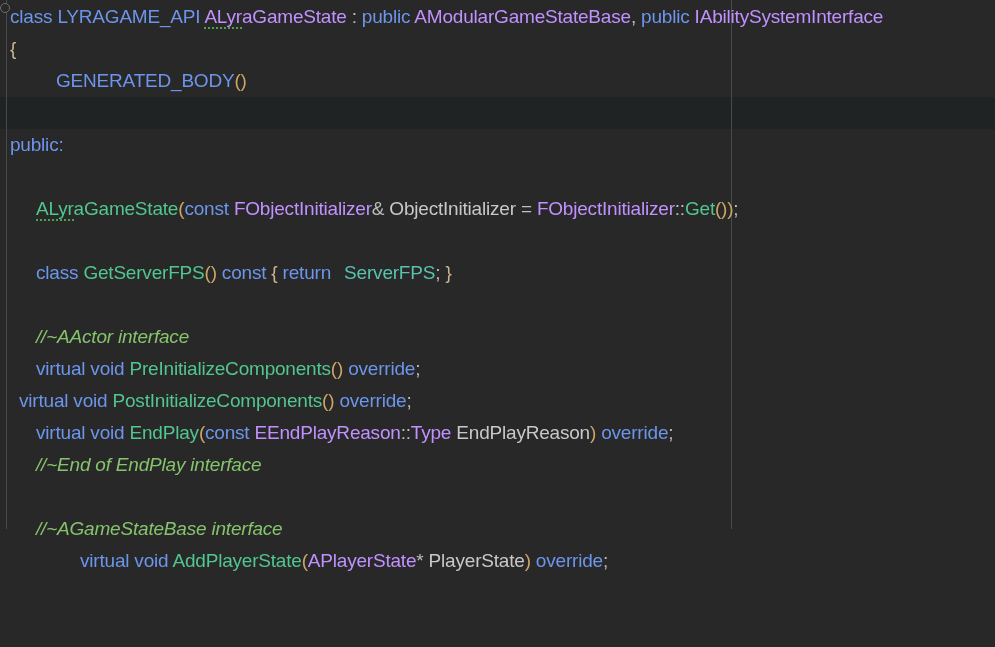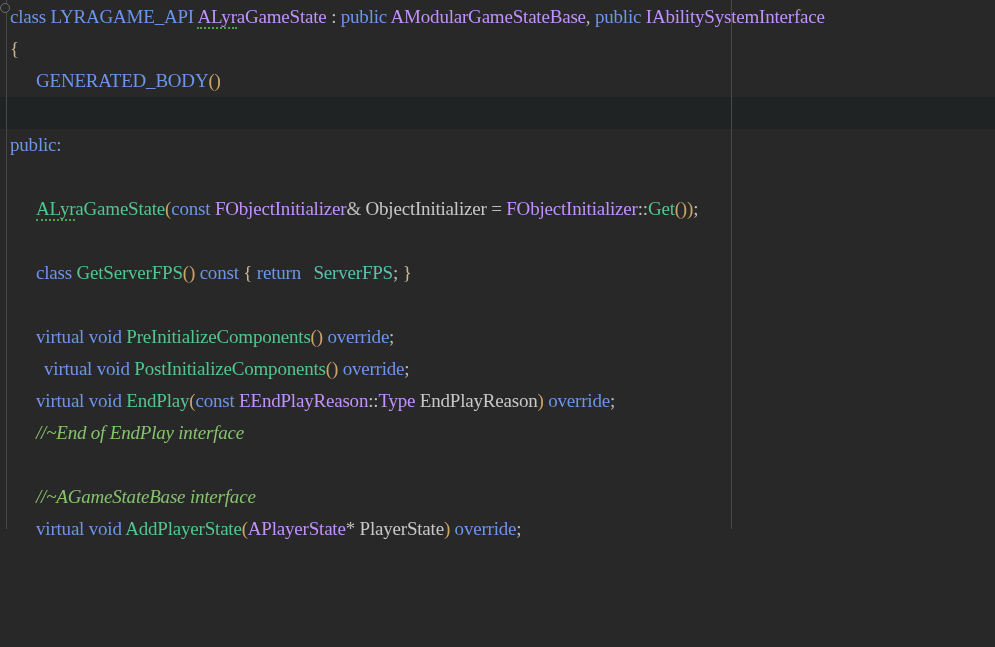--- a/index.html
+++ b/index.html
@@ -6,21 +6,20 @@
   body {
     width: 995px; height: 647px;
     overflow: hidden;
     background: var(--bg, #282828);
     font-family: "Liberation Sans", "DejaVu Sans", sans-serif;
   }
   .editor {
     position: relative;
     width: 995px; height: 529px;
     background: var(--bg);
-    font-family: Liberation Serif, serif;
   }
   
   .caret-band {
     position: absolute; left: 0; right: 0; height: 32px;
     background: var(--band);
     z-index: 0;
   }
   
   .gutter-divider {
     position: absolute; left: 6px; top: 0; bottom: 0; width: 1px;
@@ -70,29 +69,30 @@
 <body style="--bg: #282828; --band: #1f2324; --guide: #47494a; --foldring: #6a6d6e; --kw: #6c95eb; --macro: #6c95eb; --type: #c191ff; --method: #51c68f; --field: #58c2ae; --comment: #85c46c; --paren: #cca566; --brace: #c9b592; --punc: #bdbdbd; --param: #c8c8c8; --squiggle: #4da14d;">
 
 <div class="editor">
   <div class="caret-band" style="top: 97px;"></div>
   <div class="gutter-divider"></div>
   <div class="column-guide"></div>
   <div class="fold-marker"></div>
   <div class="code-area">
       <div class="line" style="padding-left: 10px;"><span class="tk-kw">class </span><span class="tk-macro">LYRAGAME_API </span><span class="tk-type sq">ALyr</span><span class="tk-type">aGameState</span><span class="tk-punc"> : </span><span class="tk-kw">public </span><span class="tk-type">AModularGameStateBase</span><span class="tk-punc">, </span><span class="tk-kw">public </span><span class="tk-type">IAbilitySystemInterface</span></div>
       <div class="line" style="padding-left: 10px;"><span class="tk-brace">{</span></div>
-      <div class="line" style="padding-left: 36px;"><span class="tk-macro">GENERATED_BODY</span><span class="tk-paren">()</span></div>
+      <div class="line" style="padding-left: 36px; margin-left: 20px;"><span class="tk-macro">GENERATED_BODY</span><span class="tk-paren">()</span></div>
       <div class="line" style="padding-left: 10px;"></div>
       <div class="line" style="padding-left: 10px;"><span class="tk-kw">public:</span></div>
       <div class="line" style="padding-left: 10px;"></div>
       <div class="line" style="padding-left: 36px;"><span class="tk-method sq">ALyr</span><span class="tk-method">aGameState</span><span class="tk-paren">(</span><span class="tk-kw">const </span><span class="tk-type">FObjectInitializer</span><span class="tk-punc">&amp; </span><span class="tk-param">ObjectInitializer </span><span class="tk-punc">= </span><span class="tk-type">FObjectInitializer</span><span class="tk-punc">::</span><span class="tk-method">Get</span><span class="tk-paren">())</span><span class="tk-punc">;</span></div>
       <div class="line" style="padding-left: 10px;"></div>
       <div class="line" style="padding-left: 36px;"><span class="tk-kw">class </span><span class="tk-method">GetServerFPS</span><span class="tk-paren">()</span><span class="tk-kw"> const </span><span class="tk-brace">{ </span><span class="tk-kw">return </span><span class="tk-field">ServerFPS</span><span class="tk-punc">; </span><span class="tk-brace">}</span></div>
       <div class="line" style="padding-left: 10px;"></div>
+      <div class="line" style="padding-left: 36px;"><span class="tk-comment">//~AActor interface</span></div>
       <div class="line" style="padding-left: 36px;"><span class="tk-kw">virtual void </span><span class="tk-method">PreInitializeComponents</span><span class="tk-paren">()</span><span class="tk-kw"> override</span><span class="tk-punc">;</span></div>
-      <div class="line" style="padding-left: 44px;"><span class="tk-kw">virtual void </span><span class="tk-method">PostInitializeComponents</span><span class="tk-paren">()</span><span class="tk-kw"> override</span><span class="tk-punc">;</span></div>
+      <div class="line" style="padding-left: 19px;"><span class="tk-kw">virtual void </span><span class="tk-method">PostInitializeComponents</span><span class="tk-paren">()</span><span class="tk-kw"> override</span><span class="tk-punc">;</span></div>
       <div class="line" style="padding-left: 36px;"><span class="tk-kw">virtual void </span><span class="tk-method">EndPlay</span><span class="tk-paren">(</span><span class="tk-kw">const </span><span class="tk-type">EEndPlayReason</span><span class="tk-punc">::</span><span class="tk-type">Type</span><span class="tk-param"> EndPlayReason</span><span class="tk-paren">)</span><span class="tk-kw"> override</span><span class="tk-punc">;</span></div>
       <div class="line" style="padding-left: 36px;"><span class="tk-comment">//~End of EndPlay interface</span></div>
       <div class="line" style="padding-left: 10px;"></div>
       <div class="line" style="padding-left: 36px;"><span class="tk-comment">//~AGameStateBase interface</span></div>
-      <div class="line" style="padding-left: 36px;"><span class="tk-kw">virtual void </span><span class="tk-method">AddPlayerState</span><span class="tk-paren">(</span><span class="tk-type">APlayerState</span><span class="tk-punc">* </span><span class="tk-param">PlayerState</span><span class="tk-paren">)</span><span class="tk-kw"> override</span><span class="tk-punc">;</span></div>
+      <div class="line" style="padding-left: 36px; margin-left: 44px;"><span class="tk-kw">virtual void </span><span class="tk-method">AddPlayerState</span><span class="tk-paren">(</span><span class="tk-type">APlayerState</span><span class="tk-punc">* </span><span class="tk-param">PlayerState</span><span class="tk-paren">)</span><span class="tk-kw"> override</span><span class="tk-punc">;</span></div>
     </div>
 </div>
 
 </body></html>

